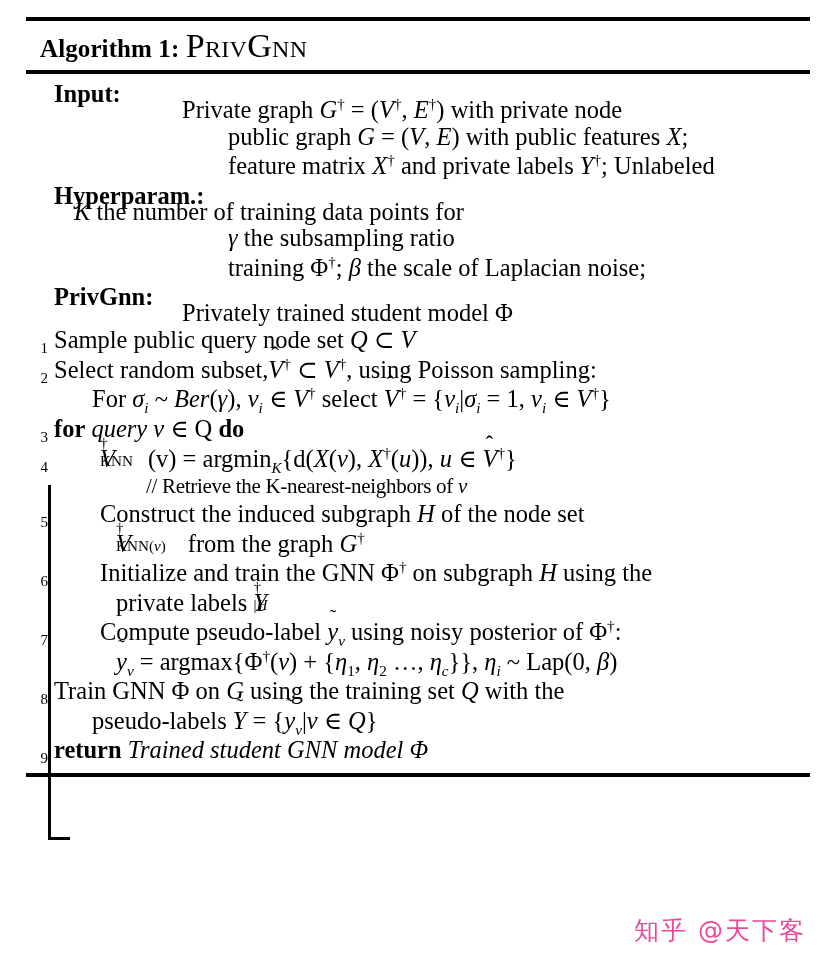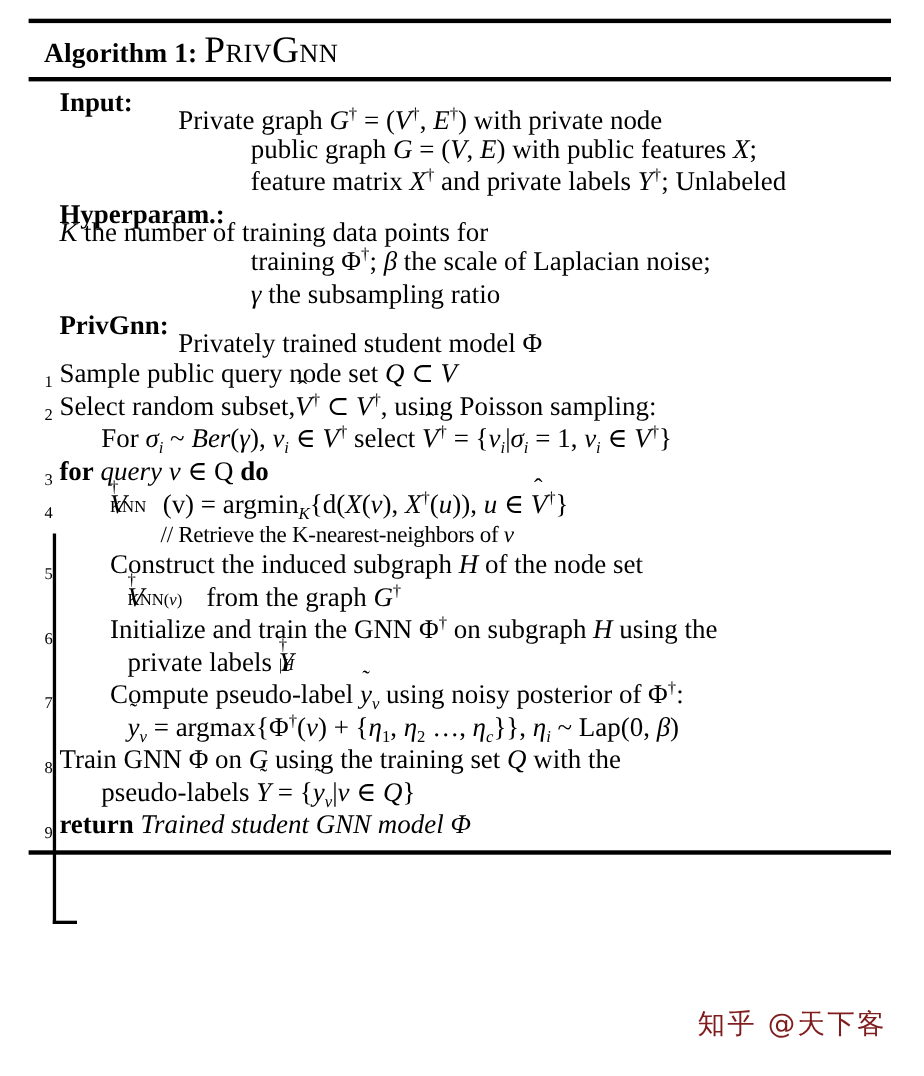--- a/index.html
+++ b/index.html
@@ -77,20 +77,21 @@
 
   .content {
     flex: 1;
     min-width: 0;
   }
 
   
   .hdr-row {
     display: flex;
     align-items: flex-start;
+    gap: 20px;
   }
   .hdr-label {
     font-weight: bold;
     white-space: nowrap;
     padding-top: 2px;
   }
   .hdr-label.w-input     { width: 108px; min-width: 108px; padding-left: 28px; box-sizing: content-box; }
   .hdr-label.w-hyper     { width: 0; min-width: 0; padding-left: 28px; white-space: nowrap; }
   .hdr-label.w-output    { width: 108px; min-width: 108px; padding-left: 28px; box-sizing: content-box; }
   .hdr-text { padding-top: 2px; margin-top: 16px; }
@@ -194,21 +195,21 @@
     visibility: hidden;
     font-size: 0.62em;
   }
 
   
   .watermark {
     position: absolute;
     right: 34px;
     bottom: 48px;
     font-size: 25px;
-    color: #7f1d1d;
+    color: #ec4899;
     letter-spacing: 2px;
     font-family: "DejaVu Sans", sans-serif;
     user-select: none;
   }
 </style>
 </head>
 <body>
 
 <div id="algorithm-figure">
 
@@ -236,24 +237,24 @@
       feature matrix <span class="mi">X</span><sup class="dag">†</sup> and private labels <span class="mi">Y</span><sup class="dag">†</sup>; Unlabeled
     </div>
 
     <div class="hdr-row hyper-row">
       <div class="hdr-label w-hyper">Hyperparam.:</div>
       <div class="hdr-text">
         <span class="mi">K</span> the number of training data points for
       </div>
     </div>
     <div class="txt-line indent-hyper">
+      <span class="mi">γ</span> the subsampling ratio
+    </div>
+    <div class="txt-line indent-hyper">
       training Φ<sup class="dag">†</sup>; <span class="mi">β</span> the scale of Laplacian noise;
-    </div>
-    <div class="txt-line indent-hyper">
-      <span class="mi">γ</span> the subsampling ratio
     </div>
 
     <div class="hdr-row">
       <div class="hdr-label w-output">PrivGnn:</div>
       <div class="hdr-text">
         Privately trained student model Φ
       </div>
     </div>
 
     <div class="row">

